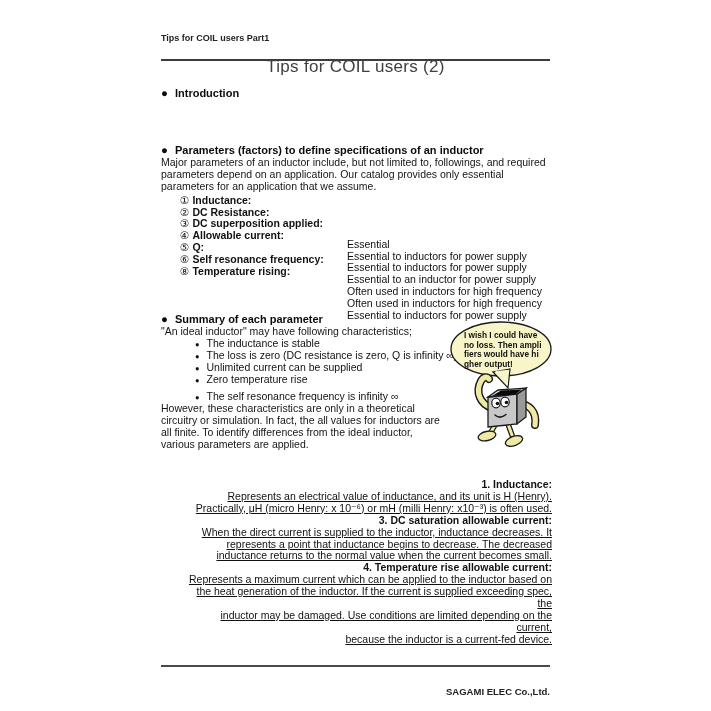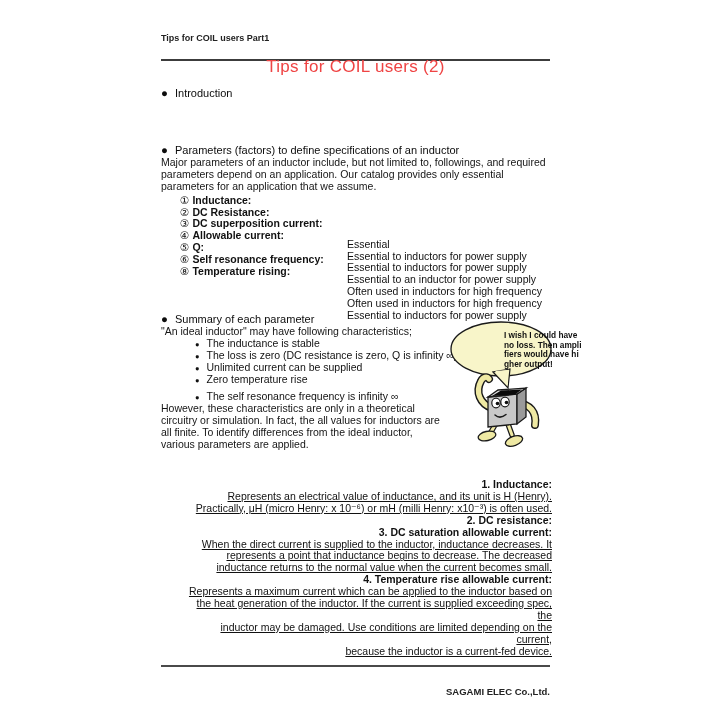--- a/index.html
+++ b/index.html
@@ -19,25 +19,25 @@
     font-weight: bold;
     color: #222;
     border-bottom: 2px solid #3c3c3c;
     padding-bottom: 16px;
   }
   .title {
     top: 57px;
     font-size: 17px;
     letter-spacing: 0.3px;
     text-align: center;
-    color: #ef4444;
+    color: #404040;
   }
   .sec-head {
     font-size: 11px;
-    font-weight: normal;
+    font-weight: bold;
     line-height: 13px;
     color: #0c0c0c;
   }
   .sec-head .marker {
     font-size: 11.5px;
     margin-right: 7px;
   }
   .para {
     font-size: 10.5px;
     line-height: 11.9px;
@@ -79,21 +79,20 @@
   }
   .mascot-wrap svg { position: absolute; left: 0; top: 0; }
   .bubble-text {
     position: absolute;
     left: 19px; top: 13px; width: 86px;
     font-size: 8.3px;
     font-weight: bold;
     line-height: 9.7px;
     white-space: pre-line;
     color: #101010;
-    margin-left: 40px;
   }
 </style>
 </head>
 <body>
 
 <div>
 
   <div class="block runhead">
     <span>Tips for COIL users Part1</span>
   </div>
@@ -116,21 +115,21 @@
     <div class="ptable">
       <div class="prow">
         <span class="pnum">①</span><span class="plabel">Inductance:</span>
         <span class="pvalue">Essential</span>
       </div>
       <div class="prow">
         <span class="pnum">②</span><span class="plabel">DC Resistance:</span>
         <span class="pvalue">Essential to inductors for power supply</span>
       </div>
       <div class="prow">
-        <span class="pnum">③</span><span class="plabel">DC superposition current:</span>
+        <span class="pnum">③</span><span class="plabel">DC superposition applied:</span>
         <span class="pvalue">Essential to inductors for power supply</span>
       </div>
       <div class="prow">
         <span class="pnum">④</span><span class="plabel">Allowable current:</span>
         <span class="pvalue">Essential to an inductor for power supply</span>
       </div>
       <div class="prow">
         <span class="pnum">⑤</span><span class="plabel">Q:</span>
         <span class="pvalue">Often used in inductors for high frequency</span>
       </div>
@@ -178,21 +177,20 @@
 various parameters are applied.</div>
   </div>
 
   <div class="defs">
     <div>
       <div class="def-label">1. Inductance:</div>
       <div class="def-body">Represents an electrical value of inductance, and its unit is H (Henry).
 Practically, μH (micro Henry: x 10⁻⁶) or mH (milli Henry: x10⁻³) is often used.</div>
     </div>
     <div>
-      <div class="def-label">2. DC resistance:</div>
     </div>
     <div>
       <div class="def-label">3. DC saturation allowable current:</div>
       <div class="def-body">When the direct current is supplied to the inductor, inductance decreases. It
 represents a point that inductance begins to decrease. The decreased
 inductance returns to the normal value when the current becomes small.</div>
     </div>
     <div>
       <div class="def-label">4. Temperature rise allowable current:</div>
       <div class="def-body">Represents a maximum current which can be applied to the inductor based on

